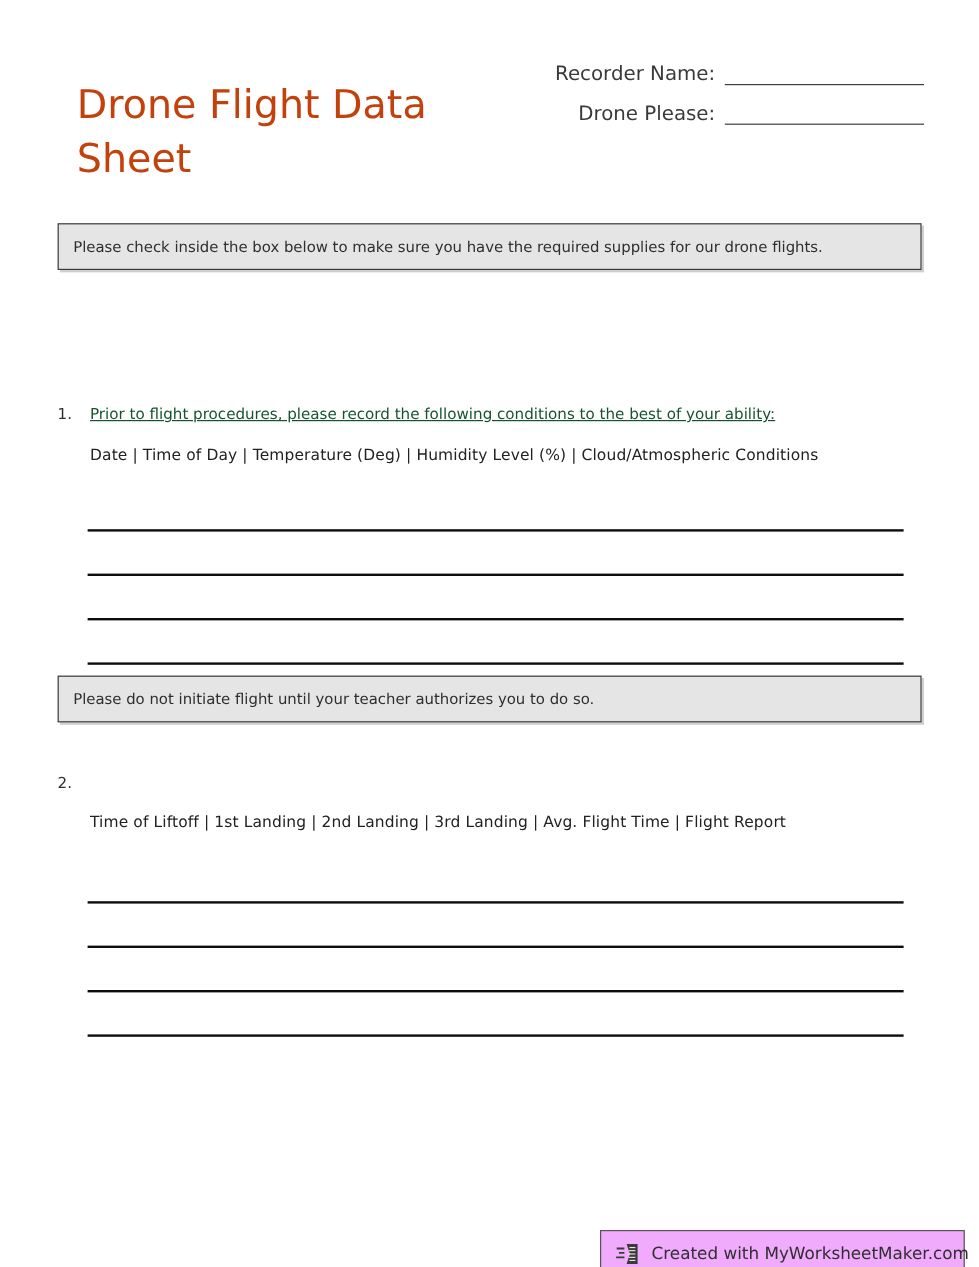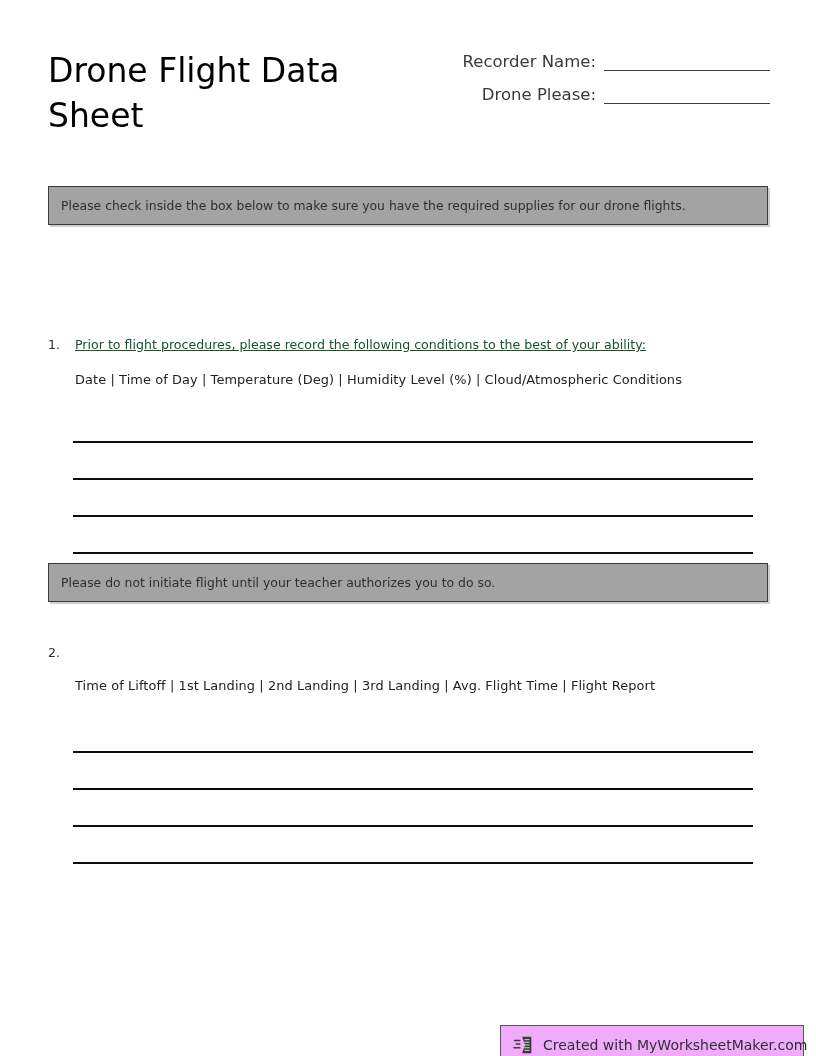--- a/index.html
+++ b/index.html
@@ -31,24 +31,24 @@
     top: 44px;
     width: 722px;
     display: flex;
     justify-content: space-between;
     align-items: flex-start;
   }
   .title {
     font-size: 33px;
     line-height: 45px;
     font-weight: 400;
-    color: #000000;
+    color: #c2410c;
     letter-spacing: 0px;
     width: 330px;
-    margin: 0;
+    margin: 16px;
     padding-top: 4px;
   }
   .header-fields {
     width: 330px;
     padding-top: 8px;
   }
   .field-row {
     display: flex;
     align-items: center;
     justify-content: flex-end;
@@ -65,21 +65,21 @@
     width: 166px;
     border-bottom: 1.6px solid #3d3d3d;
     height: 17px;
   }
 
   
   .callout {
     position: absolute;
     box-sizing: border-box;
     border: 1.2px solid #3c3c3c;
-    background: #a3a3a3;
+    background: #e5e5e5;
     box-shadow: 2px 2px 0 #cfcfcf;
     padding: 9px 12px;
     font-size: 12.4px;
     line-height: 19px;
     color: #2f2f2f;
   }
   #callout-supplies {
     left: 48px;
     top: 186px;
     width: 720px;

